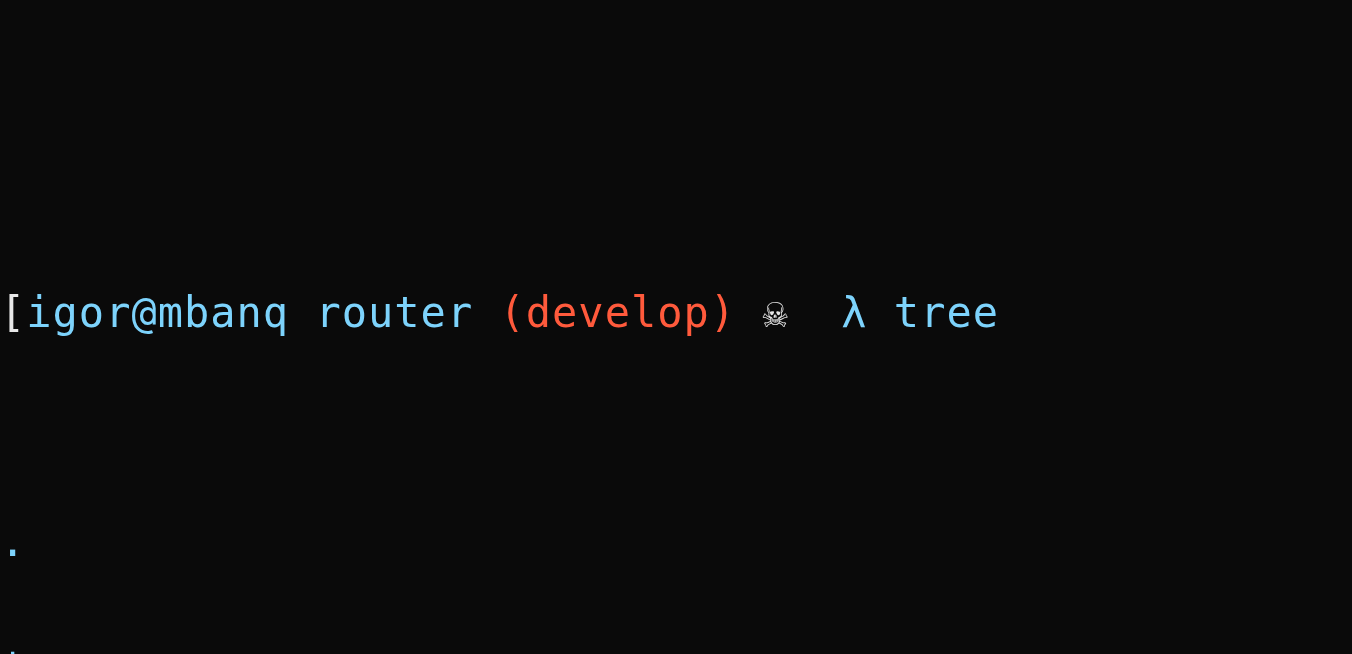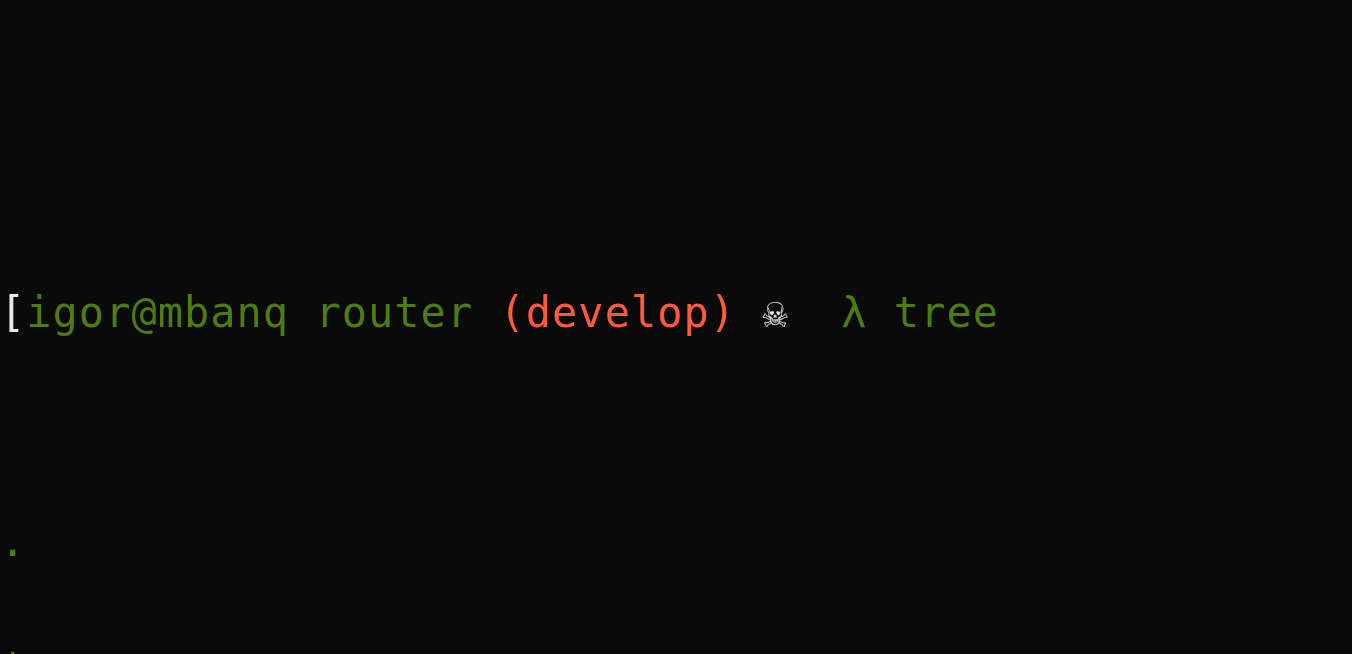--- a/index.html
+++ b/index.html
@@ -12,21 +12,21 @@
       font-family: 'Menlo', 'Monaco', 'Consolas', monospace;
       font-size: 42px;
       line-height: 1.6;
       padding: 10px 0;
       width: 1352px;
       height: 654px;
       overflow: hidden;
       white-space: pre;
     }
     .green {
-      color: #4d7c0f;
+      color: #7dd3fc;
     }
     .red {
       color: #ff5a3c;
     }
     .white {
       color: #e8e8e8;
     }
     .prompt-line {
       letter-spacing: 1px;
     }

